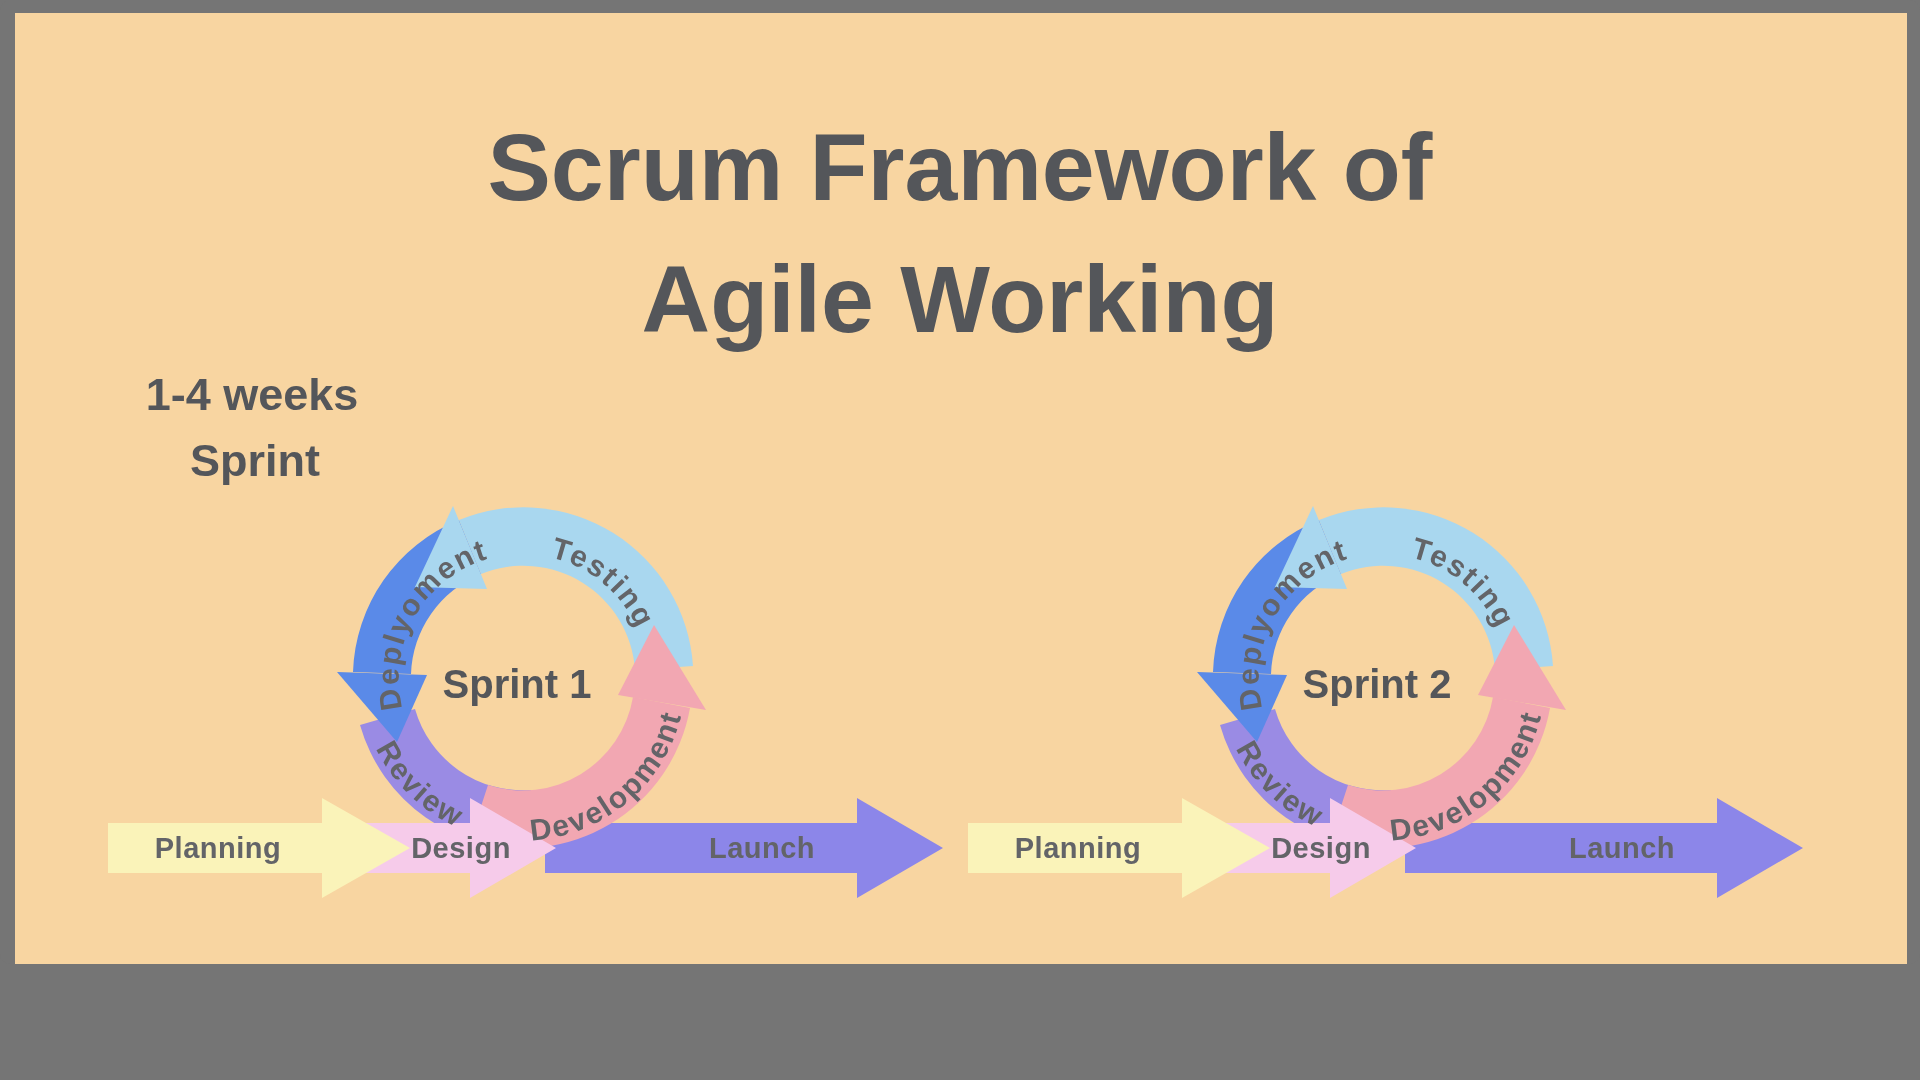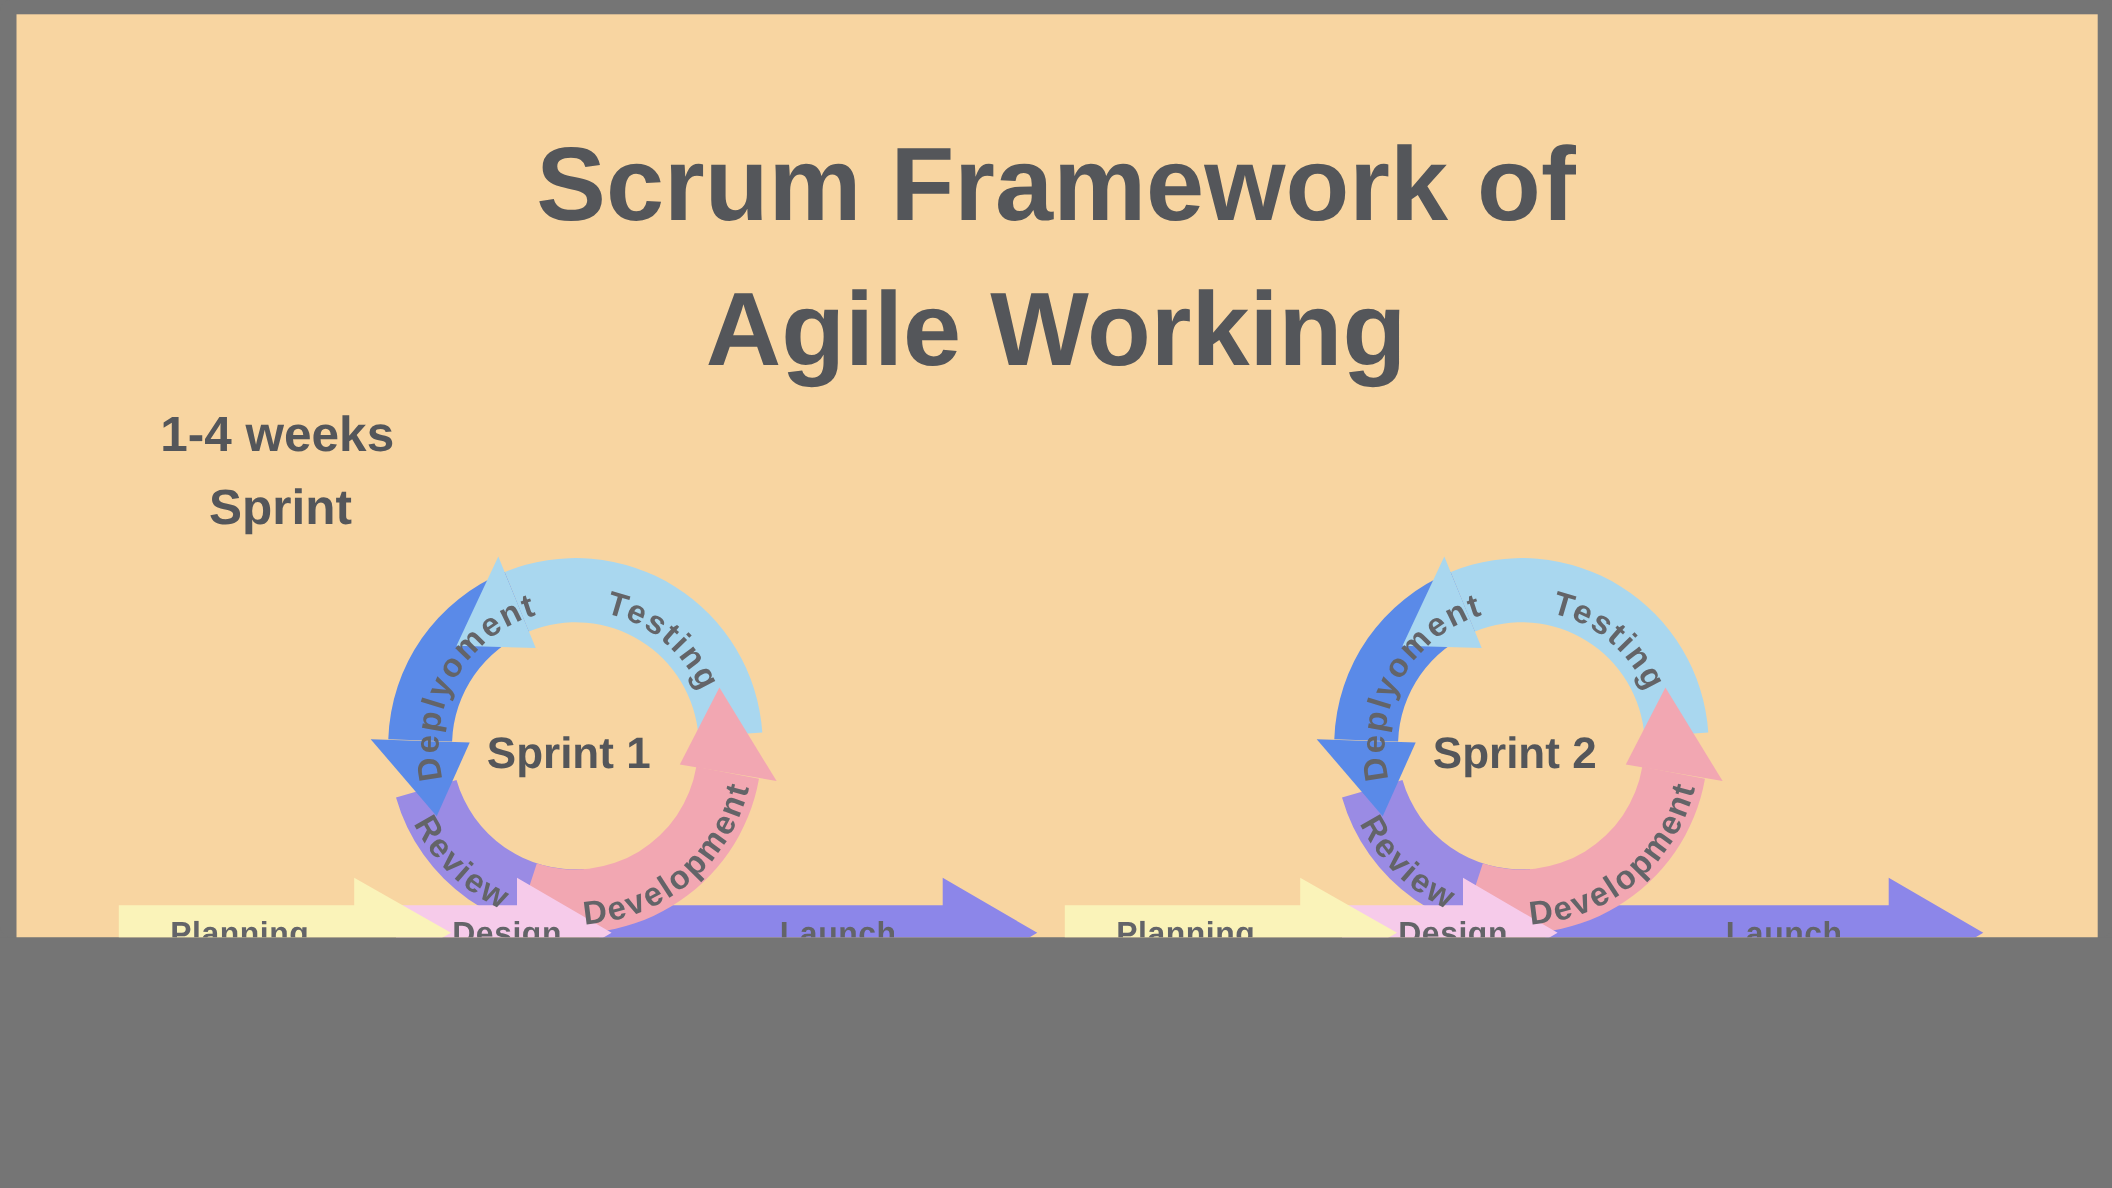--- a/index.html
+++ b/index.html
@@ -1,16 +1,16 @@
 <!DOCTYPE html>
 <html><head>
 <meta charset="utf-8">
 <style>
   html,body{margin:0;padding:0;background:#757575;}
-  .stage{position:relative;width:1920px;height:852px;overflow:hidden;border-radius:10px;}
+  .stage{position:relative;width:1920px;height:964px;overflow:hidden;border-radius:10px;}
   svg{display:block;}
   text{font-family:"Liberation Sans",sans-serif;}
   .t-title{font-weight:700;font-size:95px;}
   .t-sub{font-weight:700;font-size:45px;}
   .t-sprint{font-weight:700;font-size:40px;}
   .t-flow{font-weight:700;font-size:29px;letter-spacing:0.5px;}
   .t-arc{font-weight:700;font-size:30px;letter-spacing:2px;}
 </style>
 </head>
 <body>

